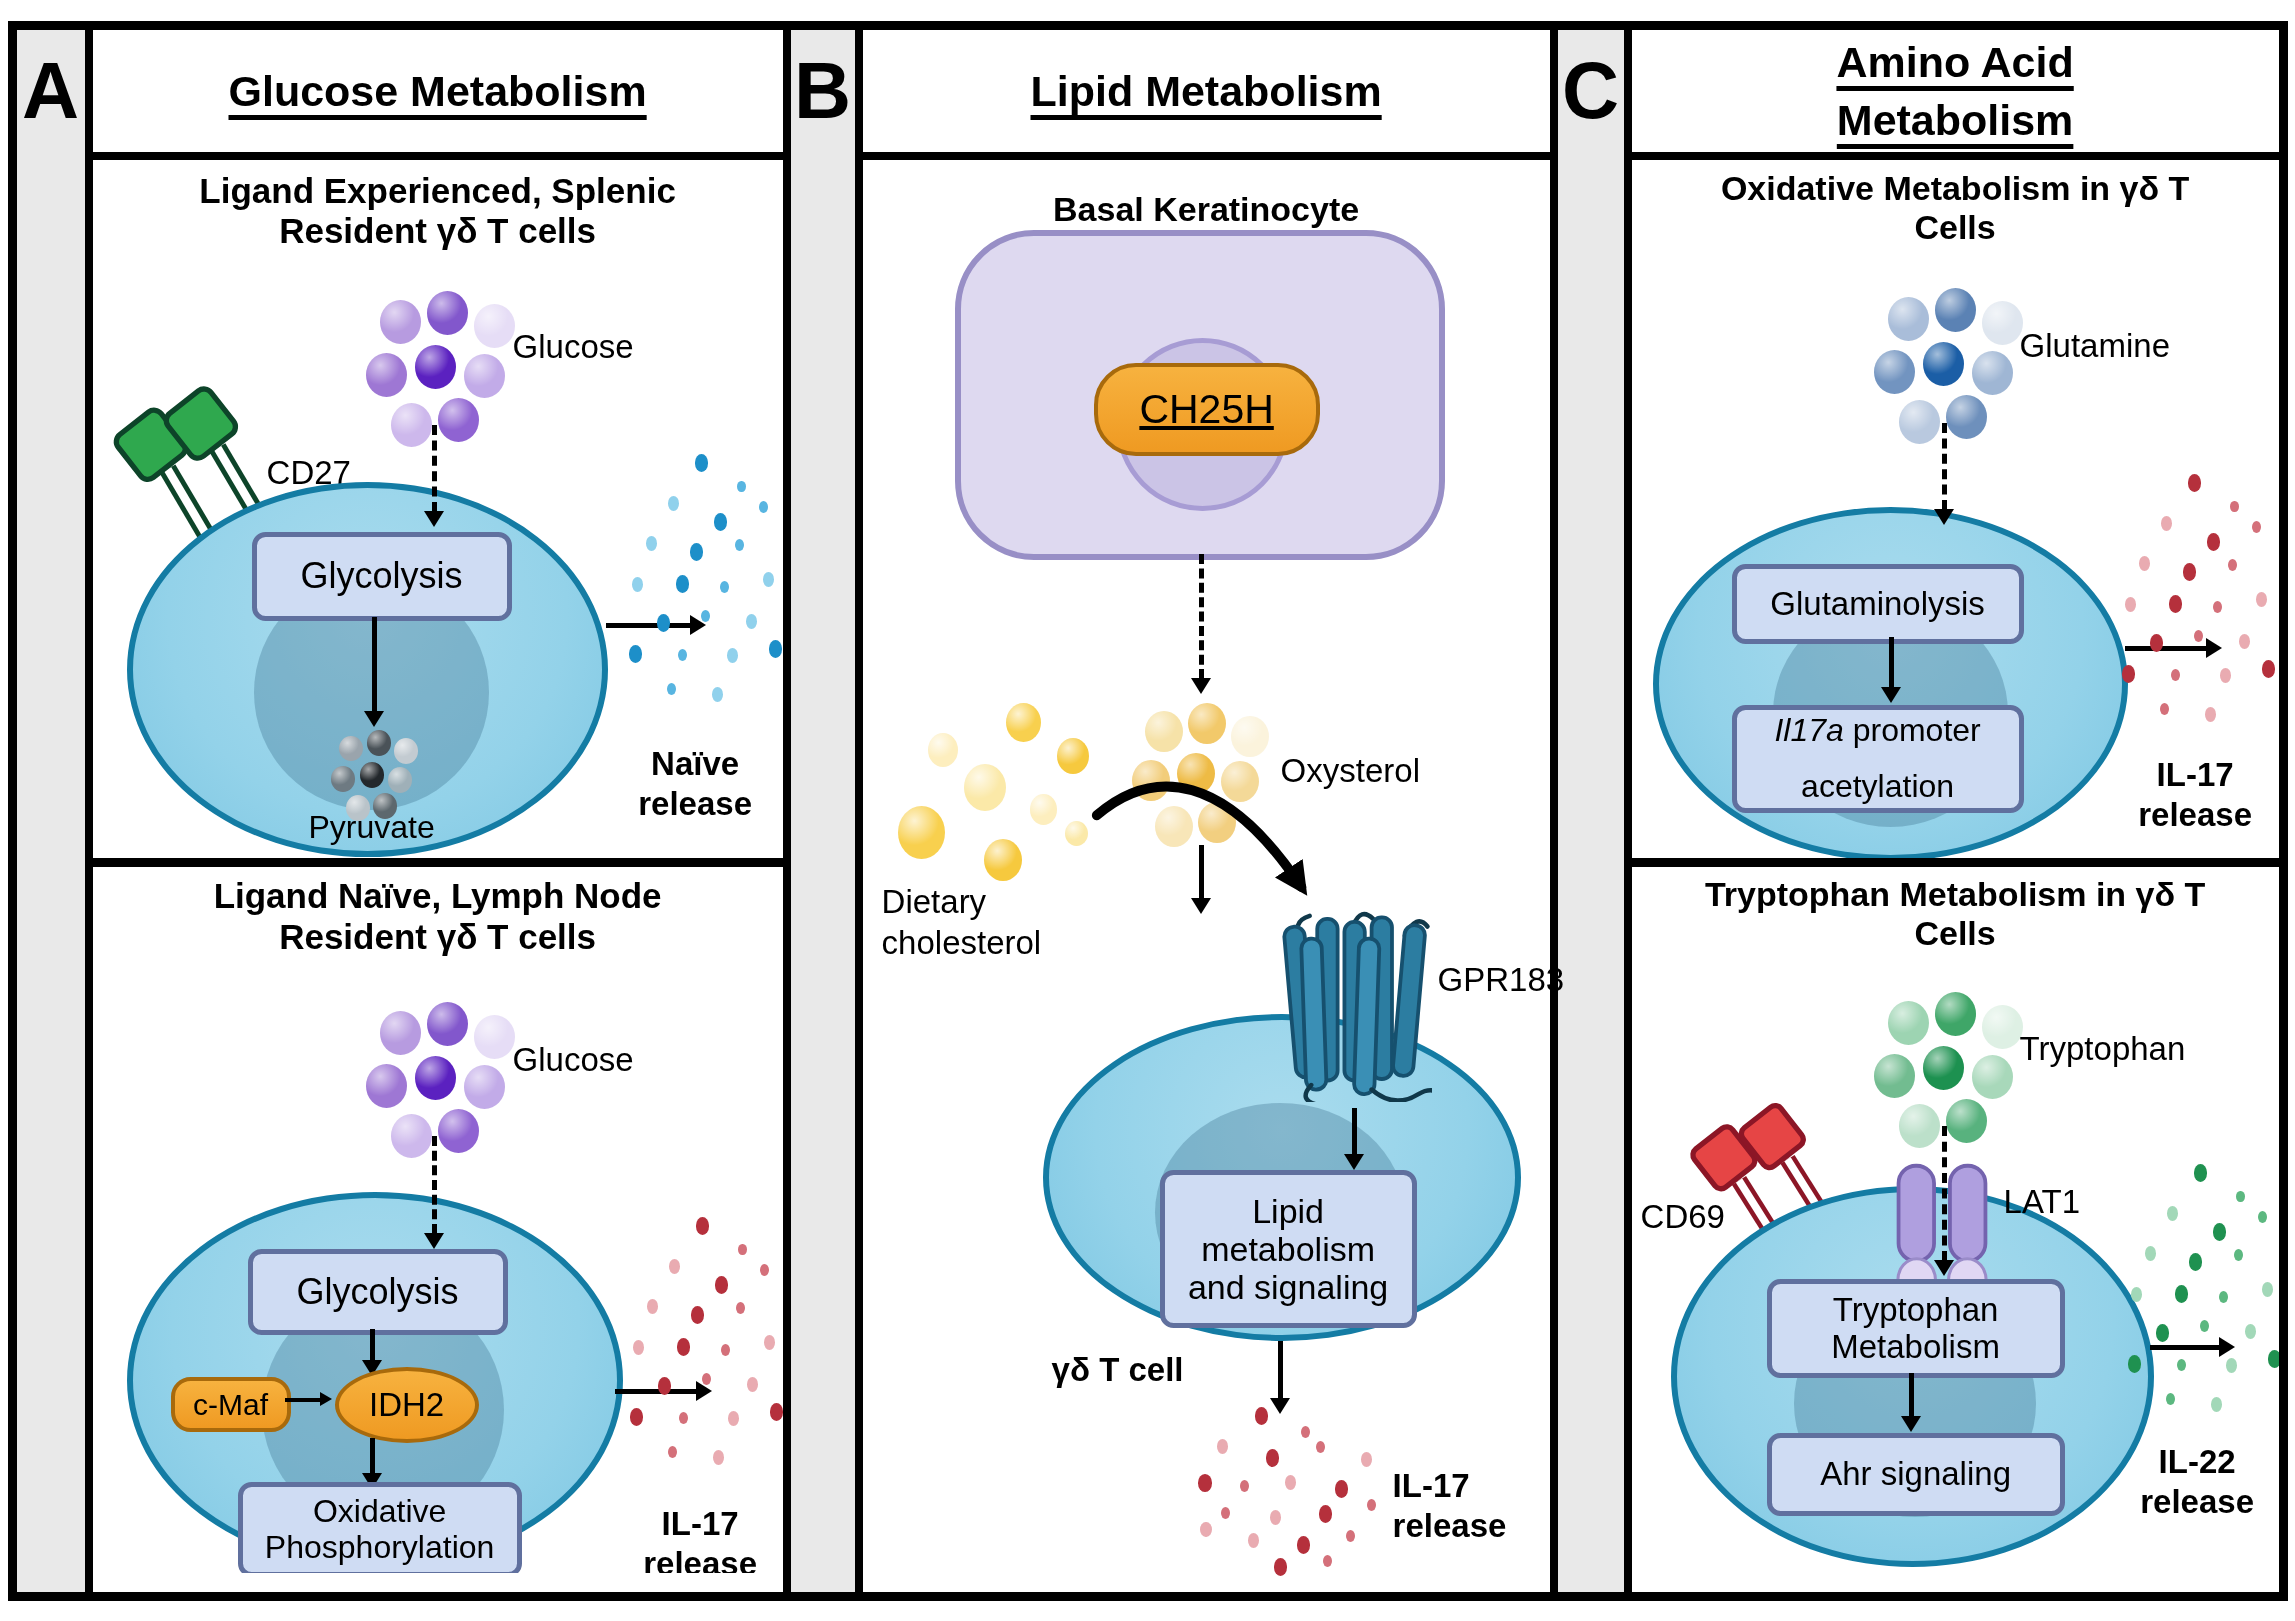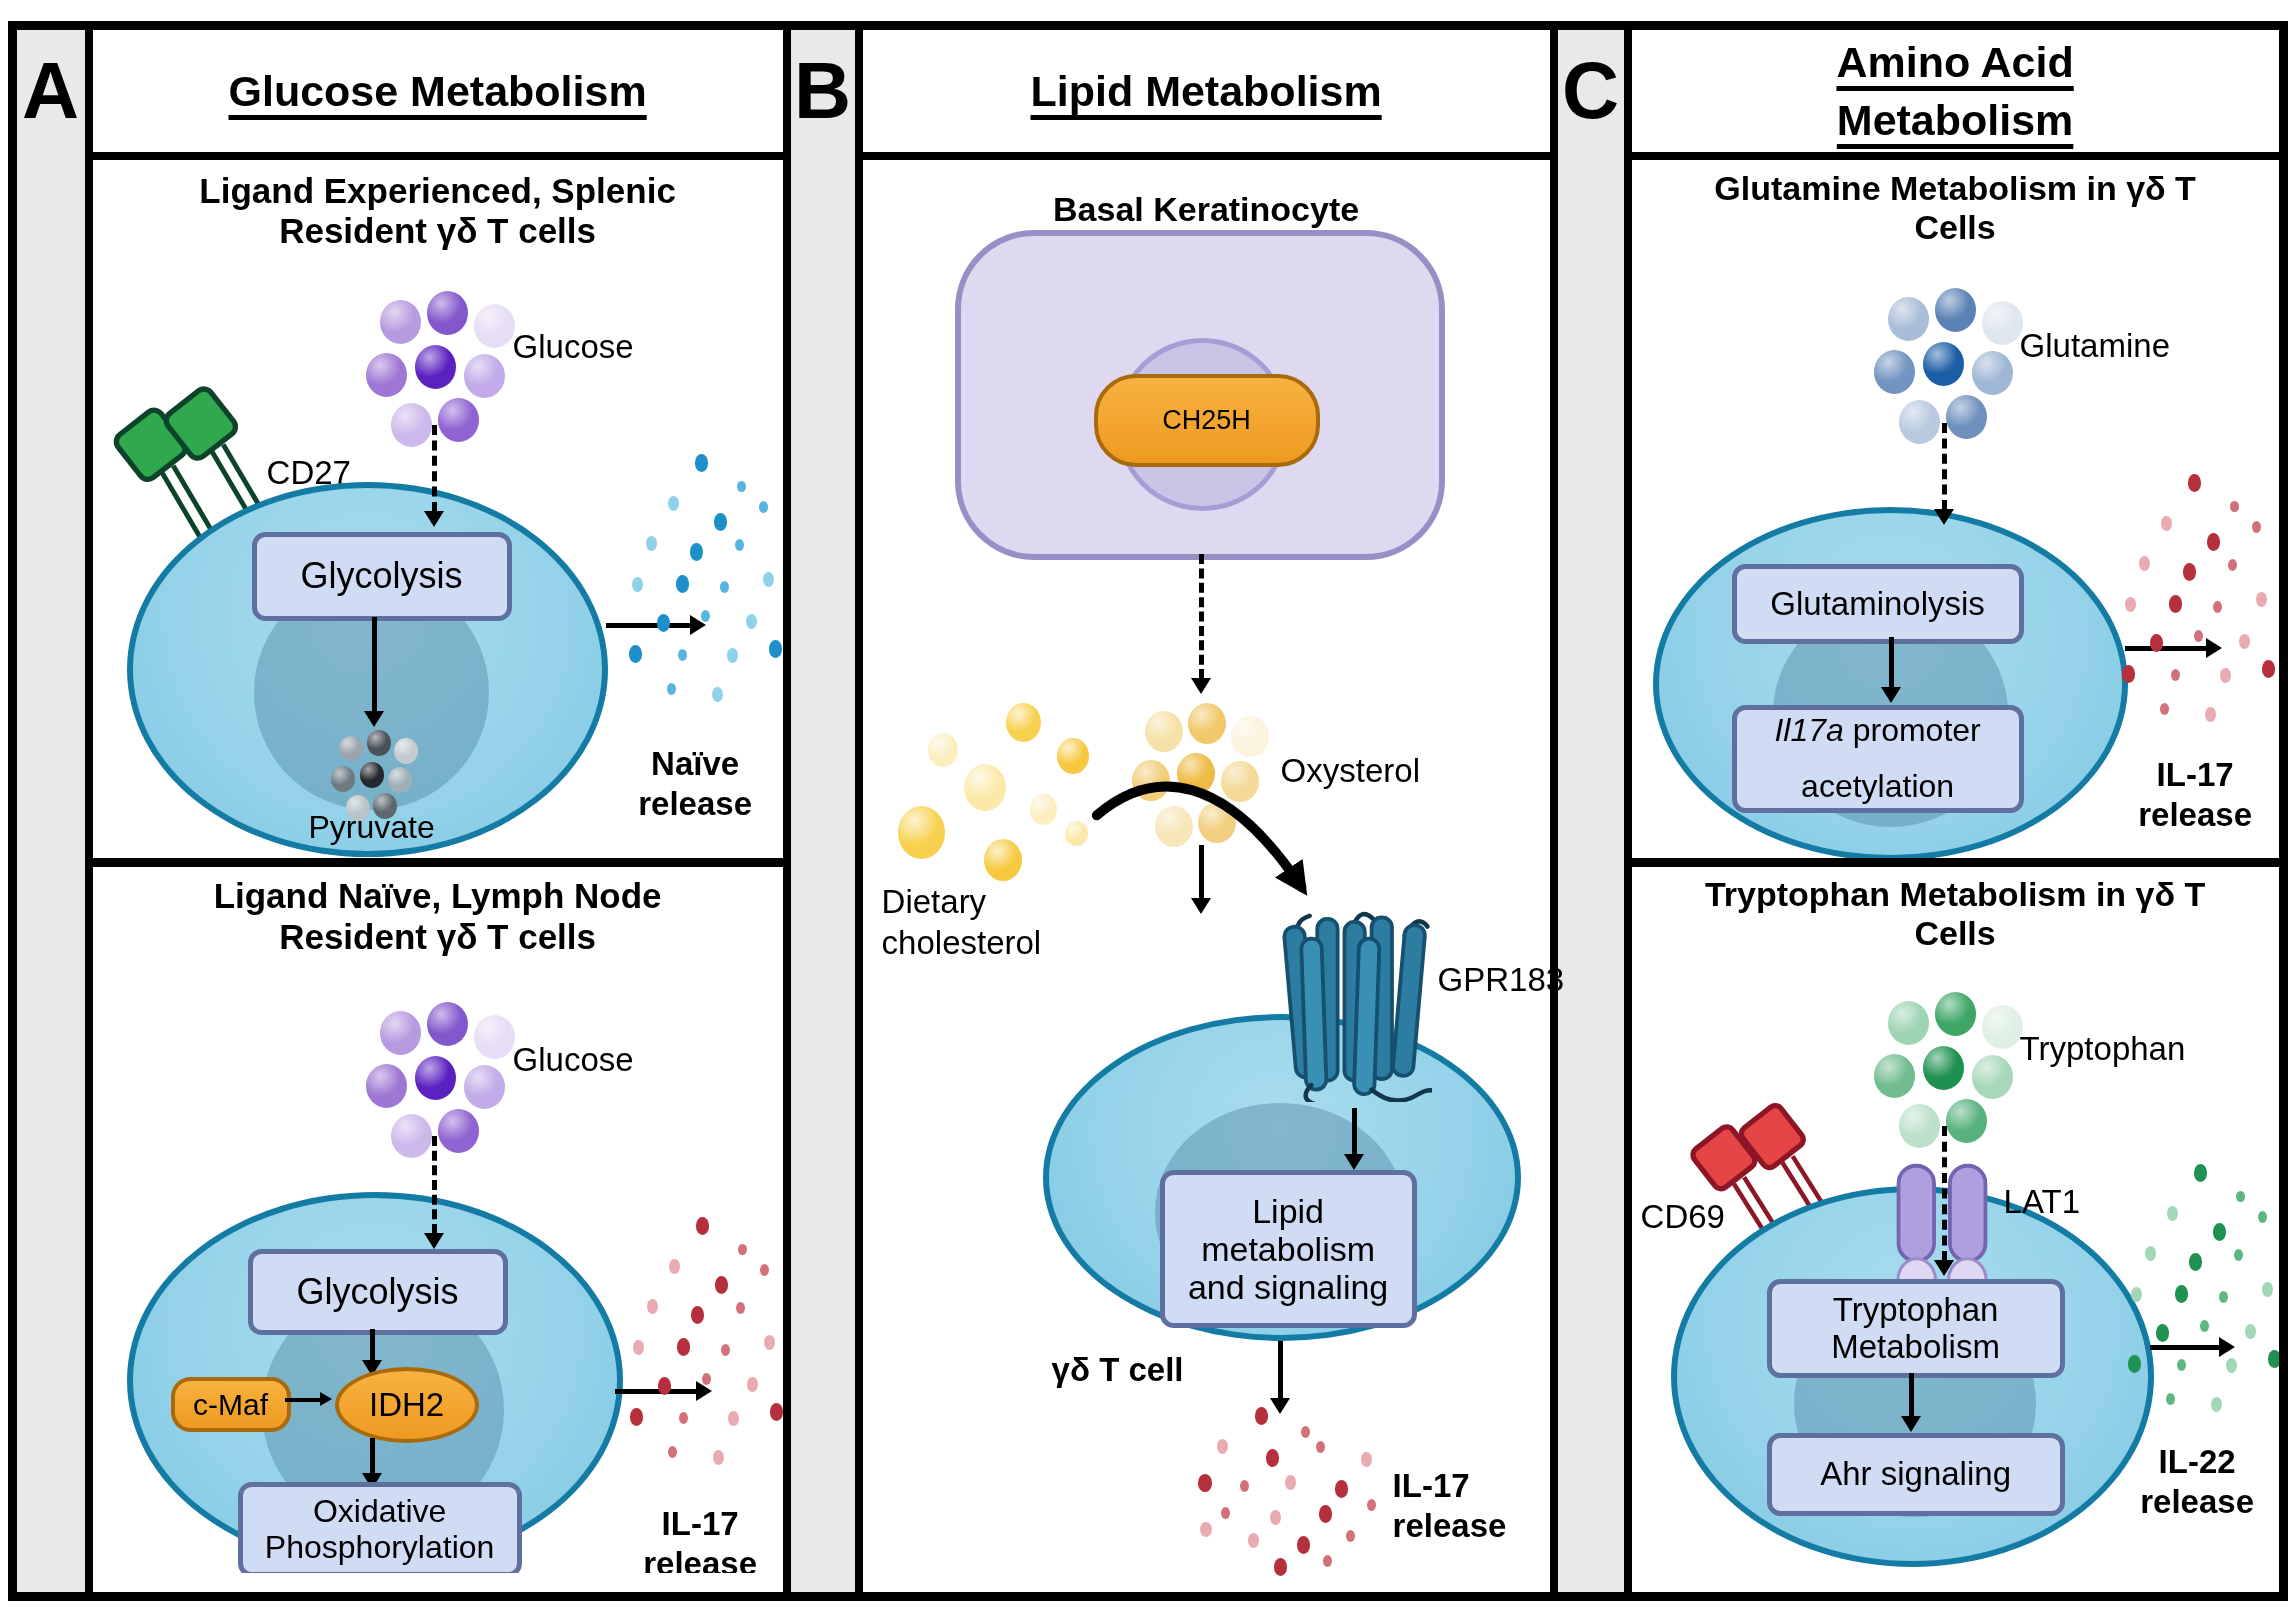--- a/index.html
+++ b/index.html
@@ -236,21 +236,21 @@
         </div>
       </div>
     </div>
 
     <div class="contB">
       <div class="blbl" style="left:0;top:29px;width:100%;font-size:34px;">Basal Keratinocyte</div>
 
       <div class="kera" style="left:92px;top:70px;width:478px;height:318px;">
         <div class="knuc" style="left:155px;top:102px;width:163px;height:163px;"></div>
       </div>
-      <div class="opill" style="left:231px;top:214px;width:218px;height:85px;border-radius:42px;font-size:27px;">
+      <div class="opill" style="left:231px;top:203px;width:218px;height:85px;border-radius:42px;font-size:41px;text-decoration:underline;">
         <span>CH25H</span>
       </div>
 
       <div class="arr-v dash" style="left:336px;top:394px;height:125px;"></div>
 
       <div class="cluster" style="left:254px;top:536px;">
           <div class="mdot" style="left: 28px; top: 15.3px; width: 38px; height: 41px; background: radial-gradient(circle at 35% 28%, rgba(255, 255, 255, 0.6) 0%, rgba(255, 255, 255, 0) 48%), rgb(246, 226, 168);"></div>
           <div class="mdot" style="left: 71px; top: 7px; width: 38px; height: 41px; background: radial-gradient(circle at 35% 28%, rgba(255, 255, 255, 0.6) 0%, rgba(255, 255, 255, 0) 48%), rgb(242, 201, 106);"></div>
           <div class="mdot" style="left: 114px; top: 19.5px; width: 38px; height: 41px; background: radial-gradient(circle at 35% 28%, rgba(255, 255, 255, 0.6) 0%, rgba(255, 255, 255, 0) 48%), rgb(251, 243, 220);"></div>
           <div class="mdot" style="left: 15.3px; top: 64px; width: 38px; height: 41px; background: radial-gradient(circle at 35% 28%, rgba(255, 255, 255, 0.6) 0%, rgba(255, 255, 255, 0) 48%), rgb(242, 205, 122);"></div>
@@ -347,21 +347,21 @@
       <div class="blbl" style="left:530px;top:1306px;width:151px;text-align:left;">
         <span>IL-17</span><br>
         <span>release</span>
       </div>
     </div>
 
     <div class="cont contC">
 
       <div class="sub1">
         <div class="ptitle" style="top:9px;font-size:34px;">
-          <span>Glutamine Metabolism in γδ T</span><br>
+          <span>Oxidative Metabolism in γδ T</span><br>
           <span>Cells</span>
         </div>
 
         <div class="cluster" style="left:226px;top:120px;">
             <div class="mdot" style="left: 30px; top: 16.7px; width: 41px; height: 44px; background: radial-gradient(circle at 35% 28%, rgba(255, 255, 255, 0.6) 0%, rgba(255, 255, 255, 0) 48%), rgb(169, 189, 217);"></div>
             <div class="mdot" style="left: 77px; top: 7.6px; width: 41px; height: 44px; background: radial-gradient(circle at 35% 28%, rgba(255, 255, 255, 0.6) 0%, rgba(255, 255, 255, 0) 48%), rgb(91, 130, 180);"></div>
             <div class="mdot" style="left: 124px; top: 21px; width: 41px; height: 44px; background: radial-gradient(circle at 35% 28%, rgba(255, 255, 255, 0.6) 0%, rgba(255, 255, 255, 0) 48%), rgb(223, 230, 239);"></div>
             <div class="mdot" style="left: 16.7px; top: 70px; width: 41px; height: 44px; background: radial-gradient(circle at 35% 28%, rgba(255, 255, 255, 0.6) 0%, rgba(255, 255, 255, 0) 48%), rgb(114, 148, 192);"></div>
             <div class="mdot" style="left: 65px; top: 62px; width: 41px; height: 44px; background: radial-gradient(circle at 35% 28%, rgba(255, 255, 255, 0.6) 0%, rgba(255, 255, 255, 0) 48%), rgb(27, 94, 166);"></div>
             <div class="mdot" style="left: 114px; top: 71px; width: 41px; height: 44px; background: radial-gradient(circle at 35% 28%, rgba(255, 255, 255, 0.6) 0%, rgba(255, 255, 255, 0) 48%), rgb(159, 182, 212);"></div>

